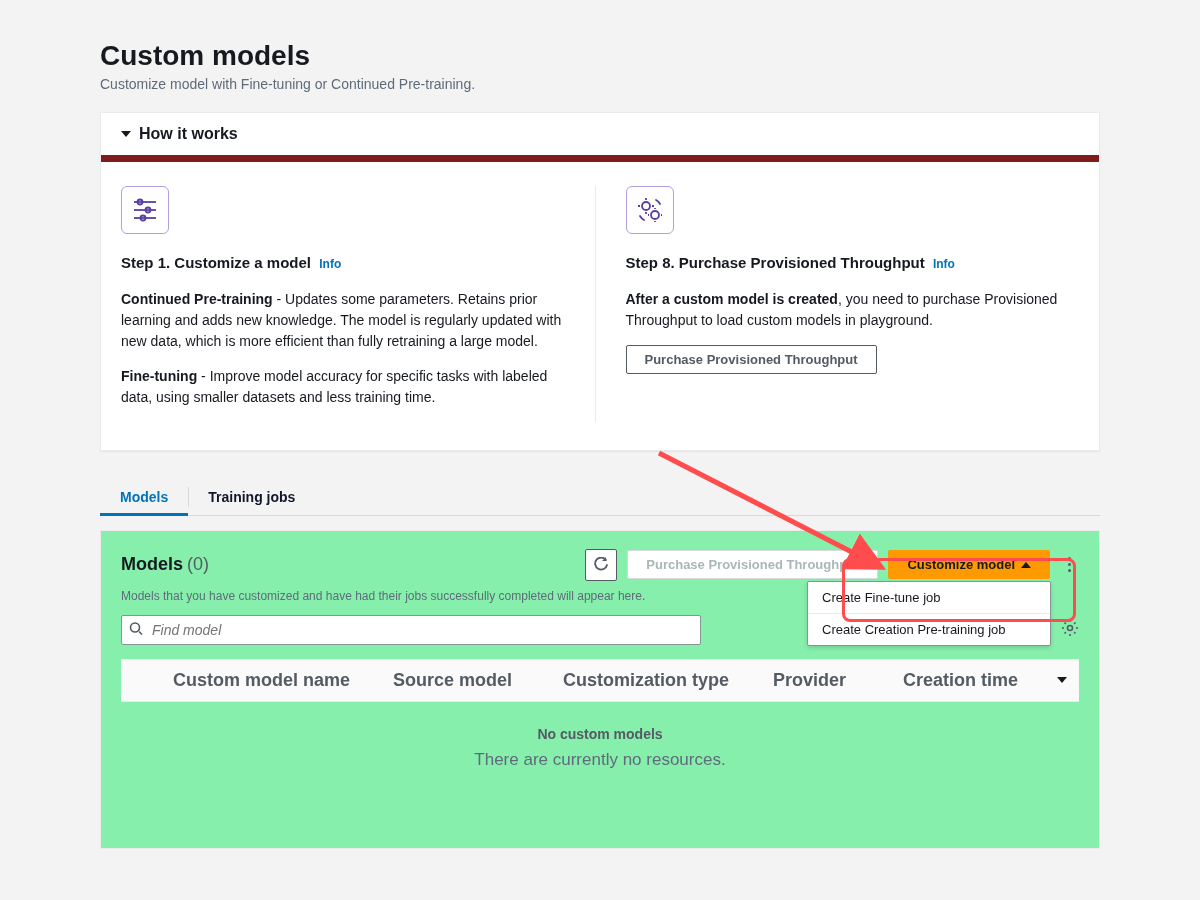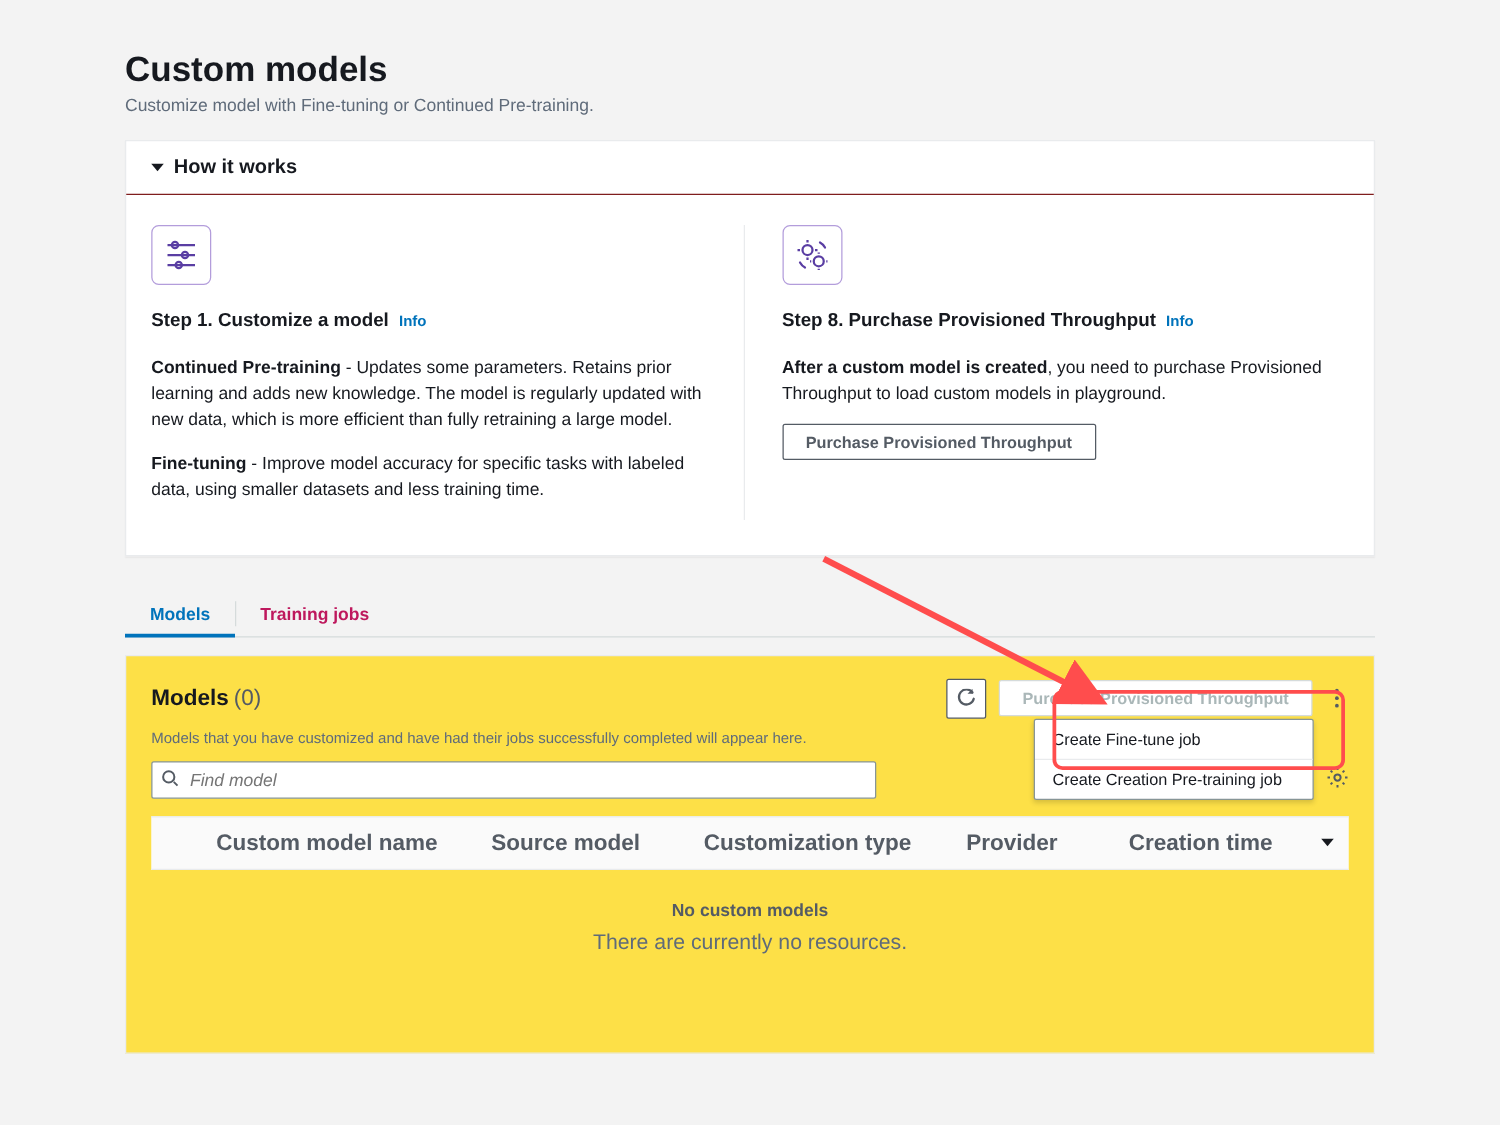--- a/index.html
+++ b/index.html
@@ -16,21 +16,21 @@
 
   .panel {
     background:#fff;
     border:1px solid #e9ebed;
     box-shadow:0 1px 1px rgba(0,0,0,0.05);
     margin-bottom:20px;
   }
 
   .howitworks-header {
     padding:12px 20px;
-    border-bottom:1px solid #7f1d1d;
+    border-bottom:7px solid #7f1d1d;
     font-weight:700;
     font-size:16px;
     display:flex;
     align-items:center;
     gap:8px;
     cursor:pointer;
   }
   .caret-down { display:inline-block; border-left:5px solid transparent; border-right:5px solid transparent; border-top:6px solid #16191f; }
 
   .howitworks-body { display:flex; padding:24px 20px 28px; gap:30px; }
@@ -89,27 +89,27 @@
     width:32px; height:32px;
     border:1px solid #545b64;
     border-radius:2px;
     background:#fff;
     display:inline-flex; align-items:center; justify-content:center;
     cursor:pointer;
   }
 
   
   .tabs { display:flex; margin:28px 0 0; border-bottom:1px solid #d5dbdb; }
-  .tab { padding:10px 20px; color:#be185d; font-weight:700; font-size:14px; cursor:pointer; position:relative; }
+  .tab { padding:10px 20px; color:#0f172a; font-weight:700; font-size:14px; cursor:pointer; position:relative; }
   .tab.active { color:#0073bb; }
   .tab.active::after { content:""; position:absolute; left:0; right:0; bottom:-1px; height:3px; background:#0073bb; }
   .tab + .tab::before { content:""; position:absolute; left:0; top:8px; bottom:8px; width:1px; background:#d5dbdb; }
 
   
-  .models-panel { padding:18px 20px; background:#fde047; border:1px solid #e9ebed; }
+  .models-panel { padding:18px 20px; background:#86efac; border:1px solid #e9ebed; }
   .models-header { display:flex; align-items:center; justify-content:space-between; position:relative; }
   .models-header-left .count { color:#545b64; font-weight:400; }
   .models-header-right { display:flex; align-items:center; gap:10px; }
   .models-desc { color:#5f6b7a; font-size:12px; margin:8px 0 12px; }
 
   .search-row { display:flex; align-items:center; gap:2px; }
   .search-box { position:relative; flex:0 0 580px; }
   .search-box input {
     width:100%; padding:6px 10px 6px 30px;
     border:1px solid #879596; border-radius:2px;
@@ -130,21 +130,21 @@
   .sort-caret { border-left:5px solid transparent; border-right:5px solid transparent; border-top:6px solid #16191f; }
 
   .empty { text-align:center; padding:24px 0 60px; }
   .empty-title { font-weight:700; color:#545b64; margin-bottom:8px; }
   .empty-sub { color:#5f6b7a; font-size:17px; }
 
   
   .dropdown {
     position:absolute;
     top:32px; right:28px;
-    width:224px;
+    width:244px;
     background:#fff;
     border:1px solid #879596;
     border-radius:2px;
     box-shadow:0 2px 4px rgba(0,0,0,0.15);
     z-index:5;
   }
   .dropdown-item { padding:8px 14px; font-size:13px; color:#16191f; cursor:pointer; }
   .dropdown-item + .dropdown-item { border-top:1px solid #e9ebed; }
 
   .highlight-box {
@@ -247,20 +247,24 @@
         <span class="count" style="font-size:18px;">(0)</span>
       </div>
       <div class="models-header-right">
         <button class="btn-icon">
           <svg width="16" height="16" viewBox="0 0 16 16" fill="none" stroke="#545b64" stroke-width="1.8">
             <path d="M13 3 A6 6 0 1 0 14 8" stroke-linecap="round"></path>
             <path d="M13 0 L13 4 L9 4" fill="#545b64" stroke="none"></path>
           </svg>
         </button>
         <button class="btn-secondary-disabled">Purchase Provisioned Throughput</button>
+        <button class="btn-primary">
+          <span>Customize model</span>
+          <span class="caret-up-dark"></span>
+        </button>
         <div class="kebab">
           <span></span>
             <span></span>
             <span></span>
         </div>
       </div>
 
       <div class="dropdown">
         <div class="dropdown-item">Create Fine-tune job</div>
         <div class="dropdown-item">Create Creation Pre-training job</div>

